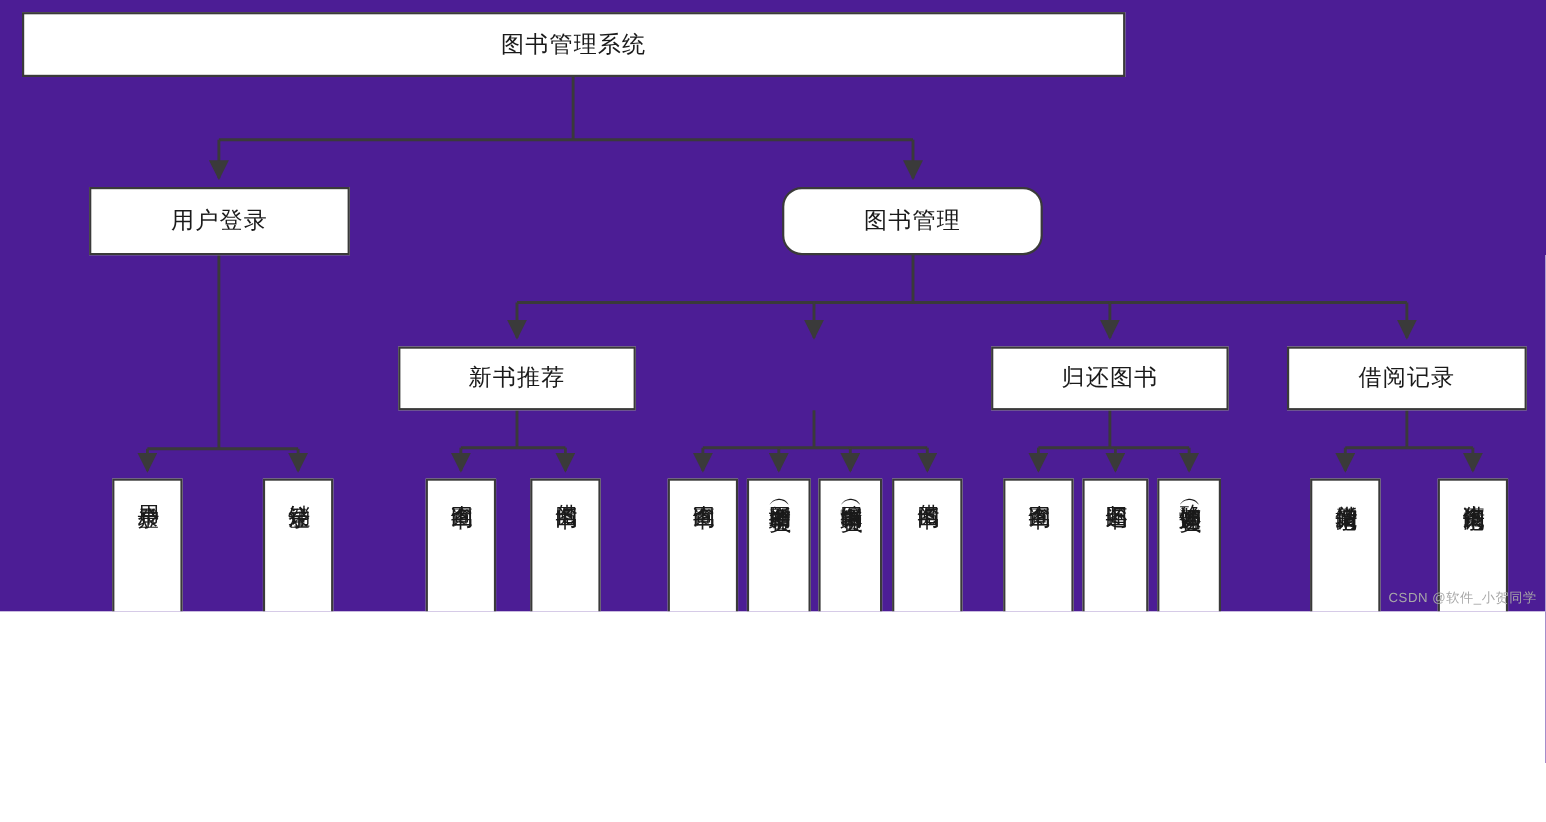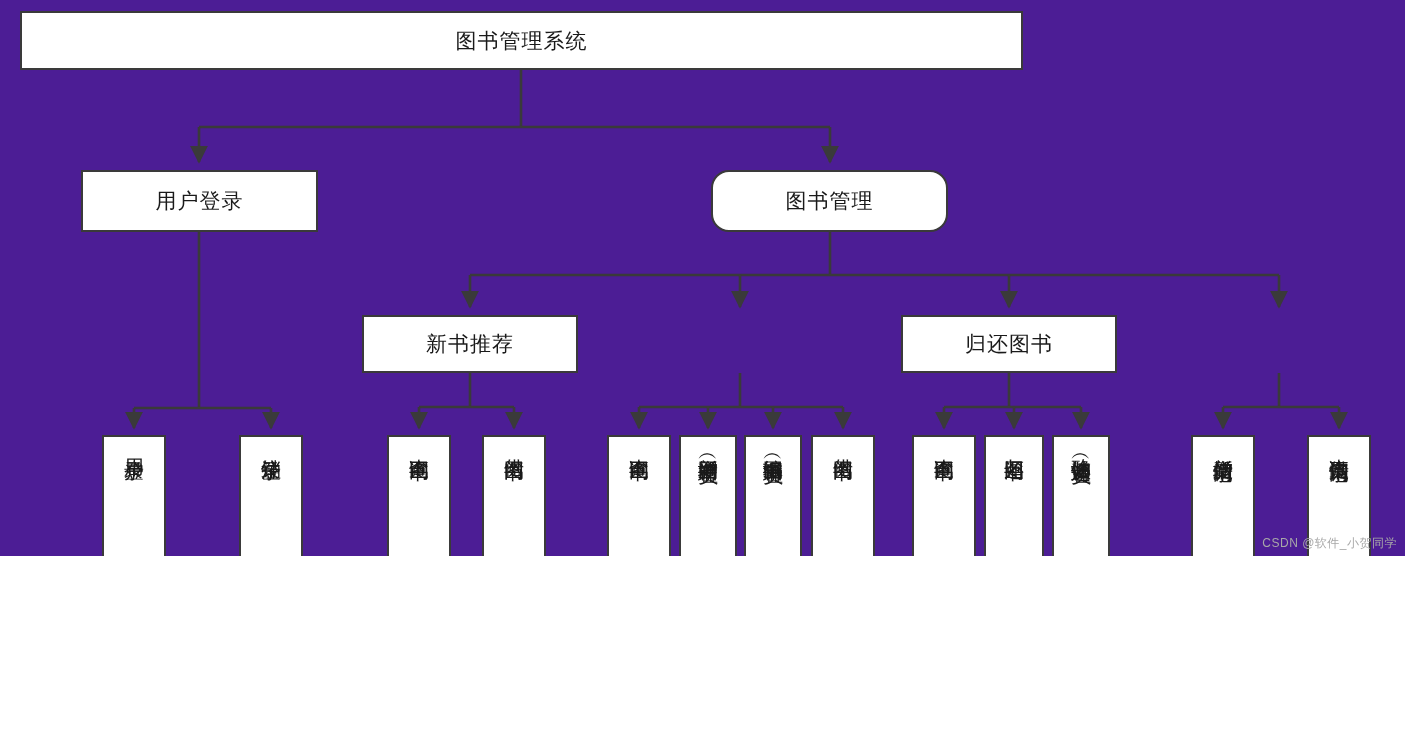--- a/index.html
+++ b/index.html
@@ -139,20 +139,23 @@
   <div class="node horiz" id="n-l2-1" style="left: 711px; top: 170px; width: 237px; height: 62px; border-radius: 18px;">
     <span>图书管理</span>
   </div>
 
   <div class="node horiz" id="n-l3-0" style="left: 362px; top: 315px; width: 216px; height: 58px;">
     <span>新书推荐</span>
   </div>
   <div class="node horiz" id="n-l3-2" style="left: 901px; top: 315px; width: 216px; height: 58px;">
     <span>归还图书</span>
   </div>
+  <div class="node horiz" id="n-l3-3" style="left: 1170px; top: 315px; width: 218px; height: 58px;">
+    <span>借阅记录</span>
+  </div>
 
   <div class="node vert" id="n-lf-0" style="left: 102px; top: 435px; width: 64px; height: 298px;">
     <span class="vlabel">用户登录</span>
   </div>
   <div class="node vert" id="n-lf-1" style="left: 239px; top: 435px; width: 64px; height: 298px;">
     <span class="vlabel">注销登录</span>
   </div>
   <div class="node vert" id="n-lf-2" style="left: 387px; top: 435px; width: 64px; height: 298px;">
     <span class="vlabel">查询图书</span>
   </div>

